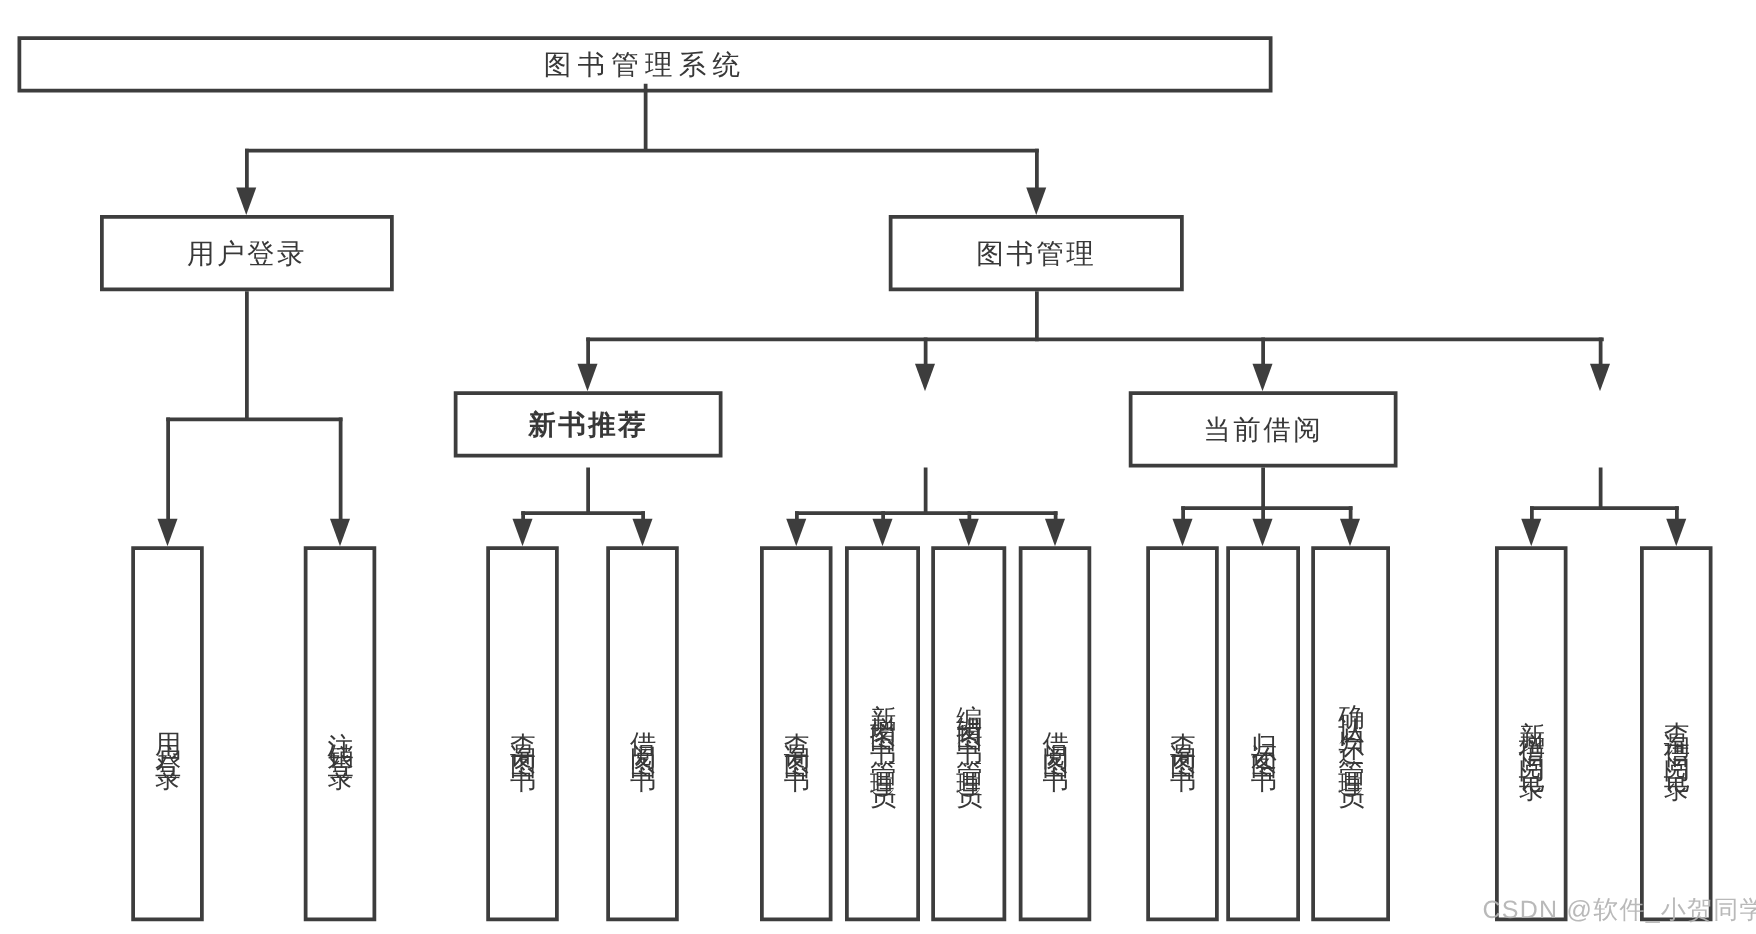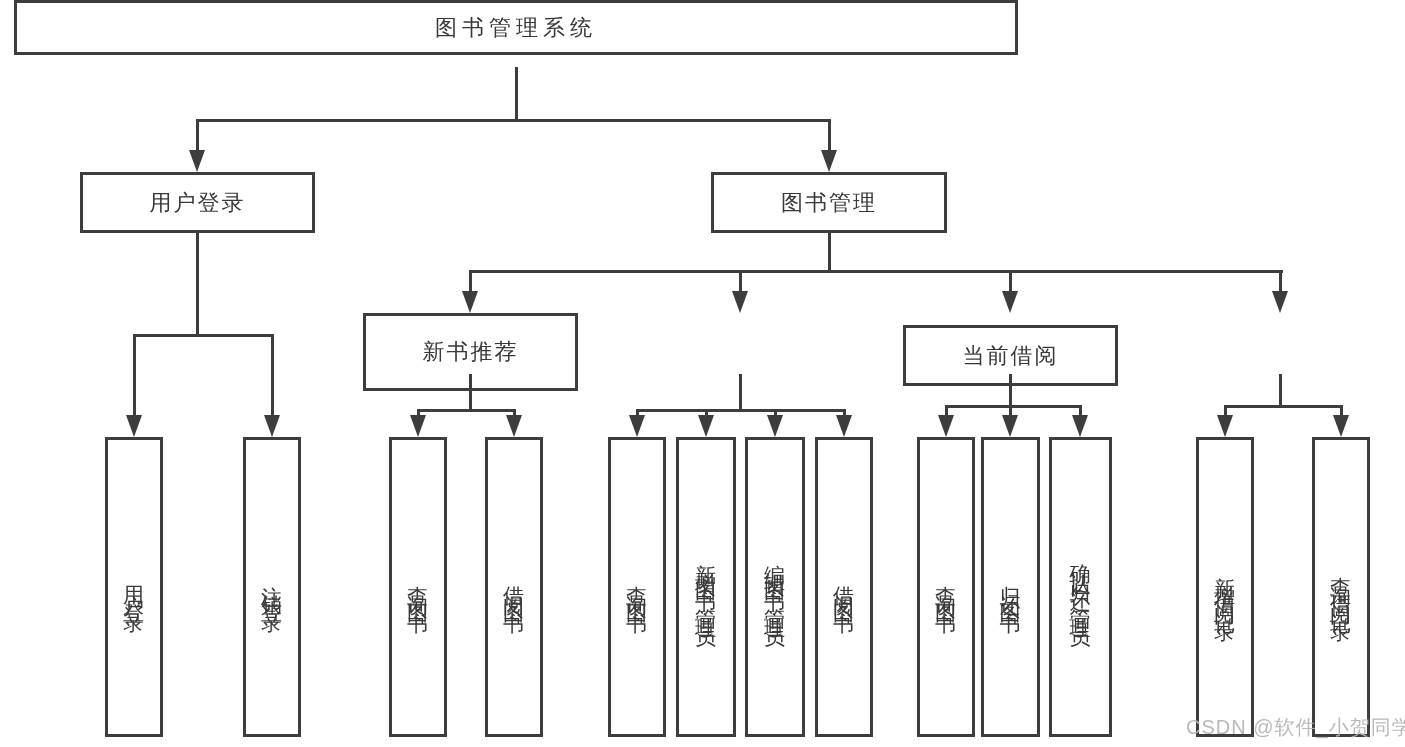--- a/index.html
+++ b/index.html
@@ -66,21 +66,21 @@
     opacity: 0.92;
     z-index: 10;
     white-space: nowrap;
   }
 </style>
 </head>
 <body>
 
 <div class="diagram">
 
-  <div class="box title" style="left:14px; top:0; width:1004px; height:55px;">图书管理系统</div>
+  <div class="box title" style="left:14px; top:29px; width:1004px; height:45px;">图书管理系统</div>
 
   <div class="vline" style="left:515px; top:67px; height:54px;"></div>
   <div class="hline" style="left:196px; top:119px; width:635px;"></div>
   <div class="vline" style="left:196px; top:119px; height:34px;"></div>
   <div class="arrow" style="left:189px; top:150px;"></div>
   <div class="vline" style="left:828px; top:119px; height:34px;"></div>
   <div class="arrow" style="left:821px; top:150px;"></div>
 
   <div class="box" style="left:80px; top:172px; width:235px; height:61px;">用户登录</div>
   <div class="box" style="left:711px; top:172px; width:236px; height:61px;">图书管理</div>
@@ -96,22 +96,22 @@
   <div class="hline" style="left:469px; top:270px; width:814px;"></div>
   <div class="vline" style="left:469px; top:270px; height:25px;"></div>
   <div class="arrow" style="left:462px; top:291px;"></div>
   <div class="vline" style="left:739px; top:270px; height:25px;"></div>
   <div class="arrow" style="left:732px; top:291px;"></div>
   <div class="vline" style="left:1009px; top:270px; height:25px;"></div>
   <div class="arrow" style="left:1002px; top:291px;"></div>
   <div class="vline" style="left:1279px; top:270px; height:25px;"></div>
   <div class="arrow" style="left:1272px; top:291px;"></div>
 
-  <div class="box" style="left:363px; top:313px; width:215px; height:78px;">新书推荐</div>
-  <div class="box" style="left:903px; top:325px; width:215px; height:61px;">当前借阅</div>
+  <div class="box" style="left:363px; top:313px; width:215px; height:53px;font-weight:bold;">新书推荐</div>
+  <div class="box" style="left:903px; top:313px; width:215px; height:61px;">当前借阅</div>
 
   <div class="vline" style="left:469px; top:374px; height:38px;"></div>
   <div class="hline" style="left:417px; top:409px; width:99px;"></div>
   <div class="vline" style="left:417px; top:409px; height:12px;"></div>
   <div class="arrow" style="left:410px; top:415px;"></div>
   <div class="vline" style="left:513px; top:409px; height:12px;"></div>
   <div class="arrow" style="left:506px; top:415px;"></div>
 
   <div class="vline" style="left:739px; top:374px; height:38px;"></div>
   <div class="hline" style="left:636px; top:409px; width:210px;"></div>

